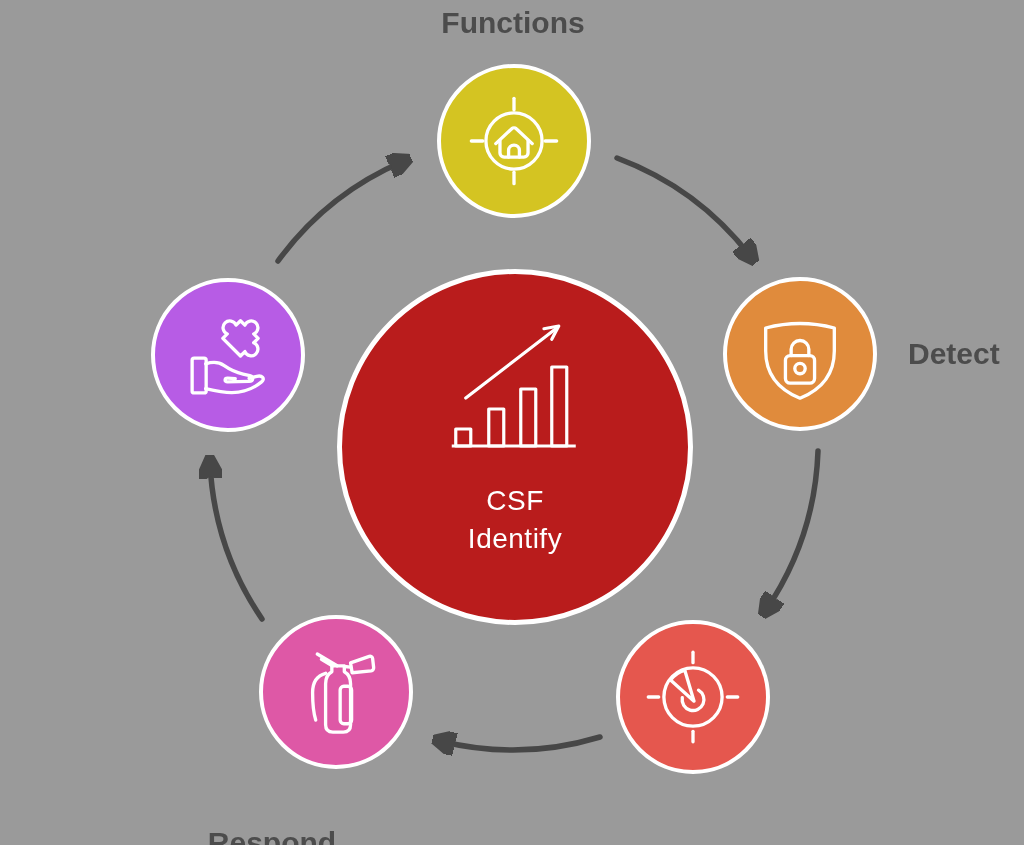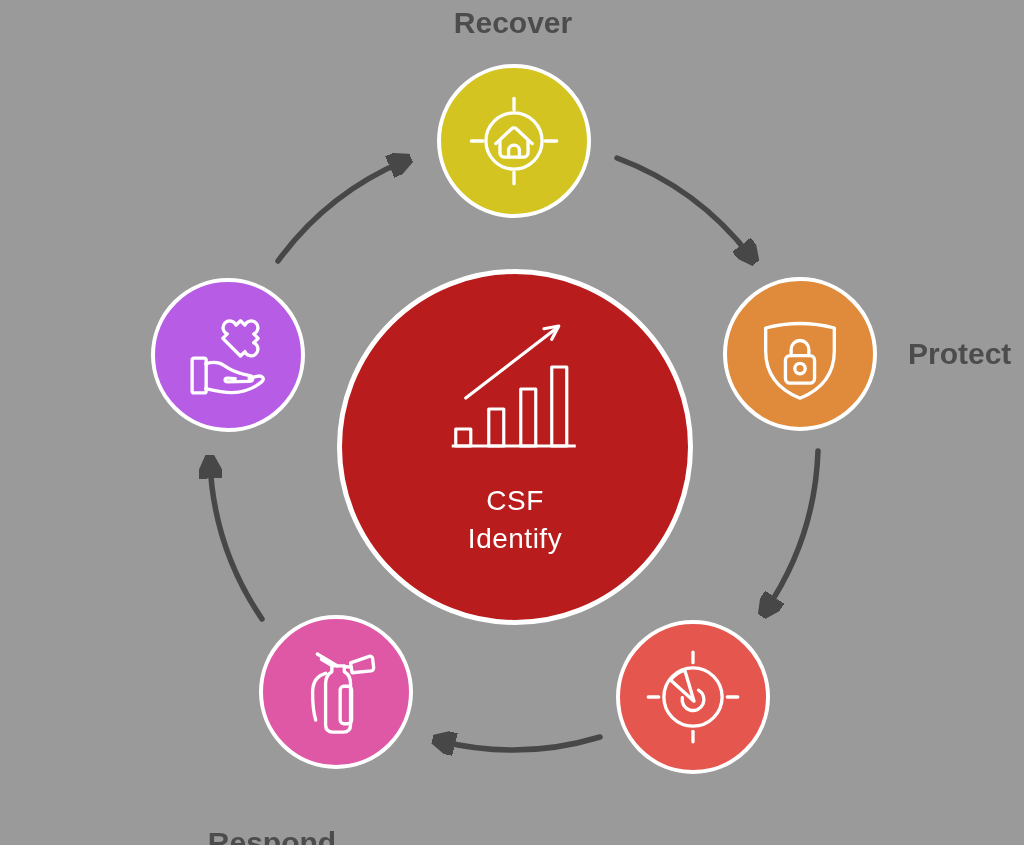--- a/index.html
+++ b/index.html
@@ -87,33 +87,33 @@
         <line x1="50" y1="9" x2="50" y2="20"></line>
         <line x1="50" y1="80" x2="50" y2="91"></line>
         <line x1="9" y1="50" x2="20" y2="50"></line>
         <line x1="80" y1="50" x2="91" y2="50"></line>
         <path d="M32.5 52.5 L47.8 38.2 C49 37 51 37 52.2 38.2 L67.5 52.5"></path>
         <path d="M36.5 49.5 L36.5 61.5 C36.5 63.7 38.3 65.5 40.5 65.5 L59.5 65.5 C61.7 65.5 63.5 63.7 63.5 61.5 L63.5 49.5"></path>
         <path d="M44.8 65.5 L44.8 59 C44.8 56 47 54 50 54 C53 54 55.2 56 55.2 59 L55.2 65.5"></path>
       </g>
     </svg>
   </div>
-  <div class="node-label lbl-identify">Recover</div>
+  <div class="node-label lbl-identify">Functions</div>
 
   <div class="node pos-protect" style="background: rgb(224, 139, 60);">
     <svg width="104" height="104" viewBox="0 0 100 100">
       <g class="icon-stroke">
         <path d="M17 25 C38 19.5 62 19.5 83 25 L83 47 C83 70 69.5 84.5 50 92.5 C30.5 84.5 17 70 17 47 Z"></path>
         <rect x="36" y="51.5" width="28" height="26.5" rx="4.5"></rect>
         <path d="M41.5 51.5 V45.5 A8.5 8.5 0 0 1 58.5 45.5 V51.5"></path>
         <circle cx="50" cy="64" r="5"></circle>
       </g>
     </svg>
   </div>
-  <div class="node-label lbl-protect">Protect</div>
+  <div class="node-label lbl-protect">Detect</div>
 
   <div class="node pos-detect" style="background: rgb(229, 87, 78);">
     <svg width="104" height="104" viewBox="0 0 100 100">
       <g class="icon-stroke">
         <circle cx="50" cy="50" r="28"></circle>
         <line x1="50" y1="7" x2="50" y2="17"></line>
         <line x1="50" y1="83" x2="50" y2="93"></line>
         <line x1="7" y1="50" x2="17" y2="50"></line>
         <line x1="83" y1="50" x2="93" y2="50"></line>
         <path d="M51 54 L28.4 33.7 A27 27 0 0 1 42.1 24.2 Z"></path>

